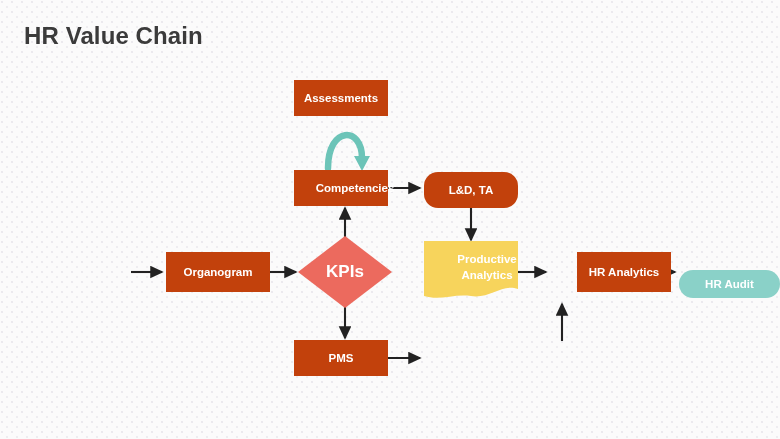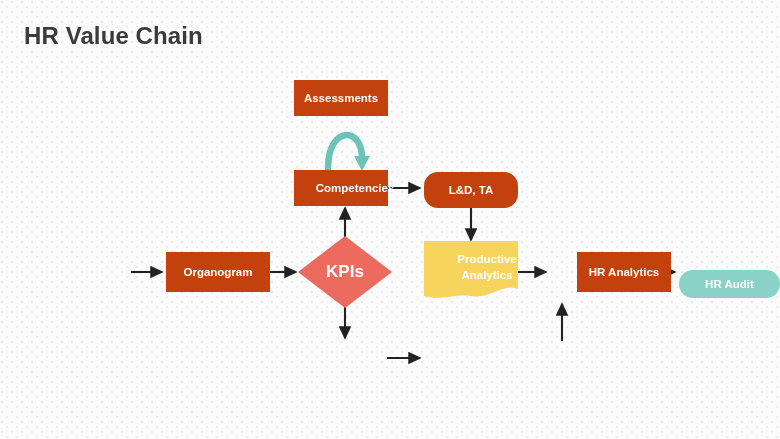--- a/index.html
+++ b/index.html
@@ -188,20 +188,23 @@
       <path d="M0,0 L94,0 L94,48 C78,42 66,58 47,55 C30,52.5 16,60 0,55 Z" fill="#f7d45c"></path>
     </svg>
     <div class="doc-label">
       <span>
         <span>Productive</span><br>
         <span>Analytics</span>
       </span>
     </div>
   </div>
 
+  <div class="node box" style="left:294px; top:340px; width:94px; height:36px;">
+    <span>PMS</span>
+  </div>
 
 
   <div class="node box" style="left:549px; top:252px; width:94px; height:40px;margin-left:28px;">
     <span>HR Analytics</span>
   </div>
 
   <div class="node pill" style="left:679px; top:270px; width:101px; height:28px;">
     <span>HR Audit</span>
   </div>
 

